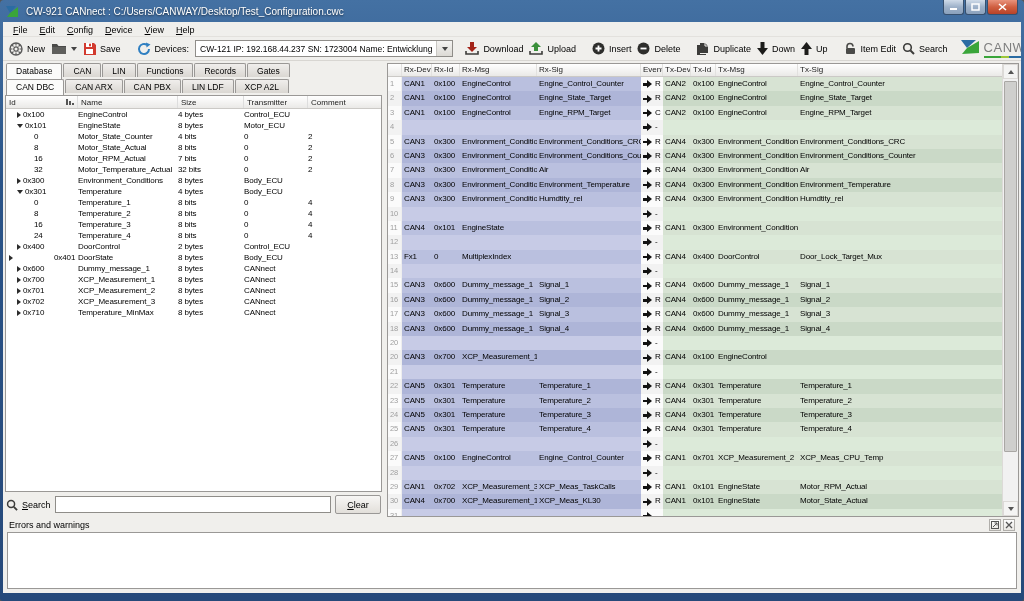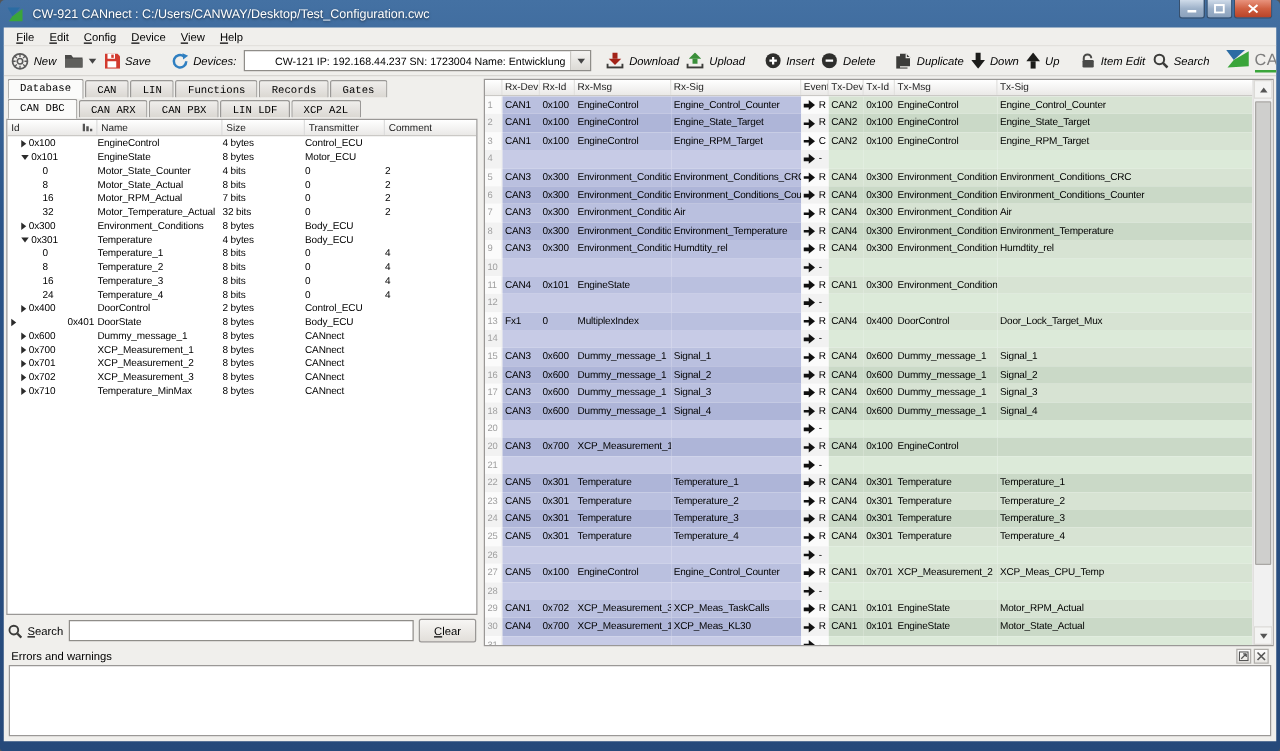--- a/index.html
+++ b/index.html
@@ -23,44 +23,44 @@
     background:#f0efec; display:flex; flex-direction:column; overflow:hidden; }
 
   
   .menubar { height:15px; display:flex; align-items:center; padding:1px 4px 0;
     border-bottom:1px solid #e3e1dd; }
   .menu-item { padding:0 6px; font-size:9px; cursor:default; }
 
   
   .toolbar { height:24px; display:flex; align-items:center; padding:0 6px; gap:6px;
     border-bottom:1px solid #d8d6d2; }
-  .tb-item { display:flex; align-items:center; gap:4px; font-size:9px; white-space:nowrap;font-style:italic; }
+  .tb-item { display:flex; align-items:center; gap:4px; font-size:9px; white-space:nowrap; }
   .tb-sep { width:1px; height:16px; background:#c6c4c0; margin:0 2px; }
   .tb-spacer { flex:1; }
   .icon { display:inline-block; }
   .combo { width:284px; height:17px; background:#fff; border:1px solid #8f8d89;
     display:flex; align-items:center; font-size:8.5px; }
-  .combo-text { flex:1; padding:0 4px; white-space:nowrap; overflow:hidden;margin-left:20px; }
+  .combo-text { flex:1; padding:0 4px; white-space:nowrap; overflow:hidden; }
   .combo-btn { width:16px; height:100%; border-left:1px solid #c9c7c3;
     background:linear-gradient(#f4f3f1,#dcdad5); display:flex; align-items:center; justify-content:center; }
   .caret { width:0; height:0; border-left:3.5px solid transparent; border-right:3.5px solid transparent; border-top:4px solid #444; }
   .brand { display:flex; flex-direction:column; align-items:flex-start; }
   .brand-row { display:flex; align-items:center; gap:2px; }
   .brand-text { font-size:13px; color:#7e7e7e; letter-spacing:.5px; }
   .brand-strip { width:56px; height:2px; margin:1px 0 0 24px;
     background:linear-gradient(90deg,#3aa53a 0 30%,#9ec73a 30% 45%,#2b6ca3 45% 100%); }
 
   
   .main { flex:1; display:flex; padding:2px 2px 0 2px; min-height:0; }
   .left-panel { width:377px; display:flex; flex-direction:column; min-height:0; }
   .splitter { width:5px; }
   .right-panel { flex:1; border:1px solid #9a9896; background:#fff; display:flex; min-height:0; }
 
   
-  .tabrow { display:flex; align-items:center; height:16px; padding-left:1px;font-family:Liberation Mono, monospace; }
+  .tabrow { display:flex; align-items:flex-start; height:16px; padding-left:1px; }
   .tab { padding:2px 9px 2px; font-size:8.5px; border:1px solid #9a9896; border-bottom:none;
     background:linear-gradient(#f0eeec,#dad7d2); margin-right:1px; border-radius:2px 2px 0 0; height:14px; white-space:nowrap; }
   .tab.active { background:#fbfbfa; height:16px; position:relative; z-index:2; }
 
   
   .tree-box { flex:1; border:1px solid #9a9896; background:#fff; display:flex; flex-direction:column; overflow:hidden; min-height:0; }
   .tree-header { display:grid; grid-template-columns:72px 100px 66px 64px 1fr; height:13px;
     background:linear-gradient(#ffffff,#eae9e7); border-bottom:1px solid #cbc9c6; font-size:8px; color:#222; }
   .tree-header .hcell { padding:1px 3px; border-right:1px solid #ddd; display:flex; align-items:center; gap:2px; overflow:hidden; white-space:nowrap; }
   .tree-rows { flex:1; overflow:hidden; }

